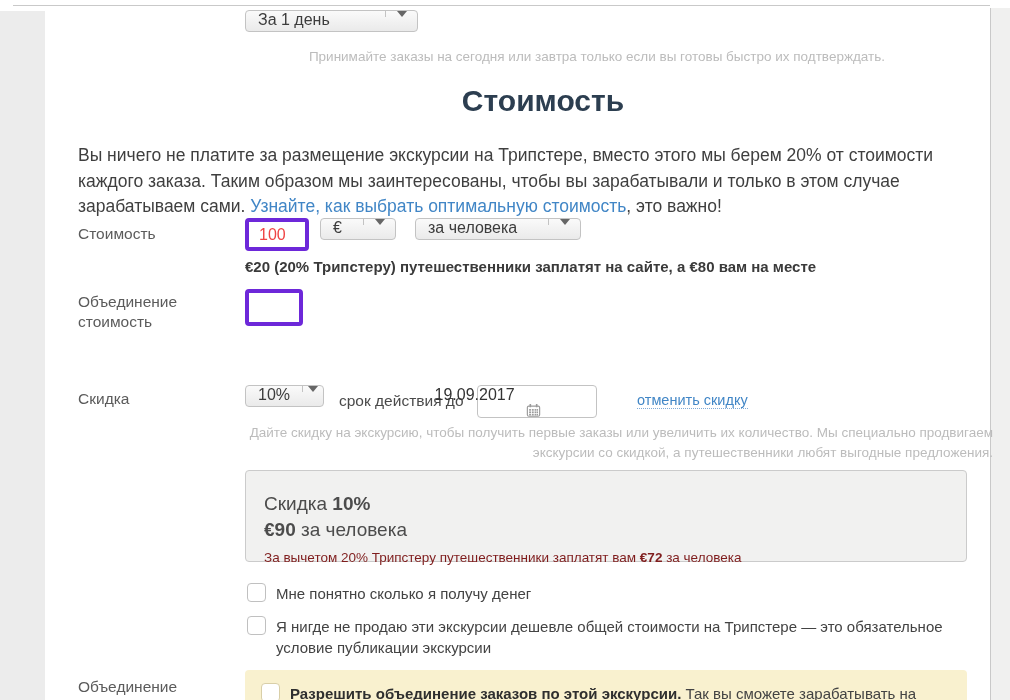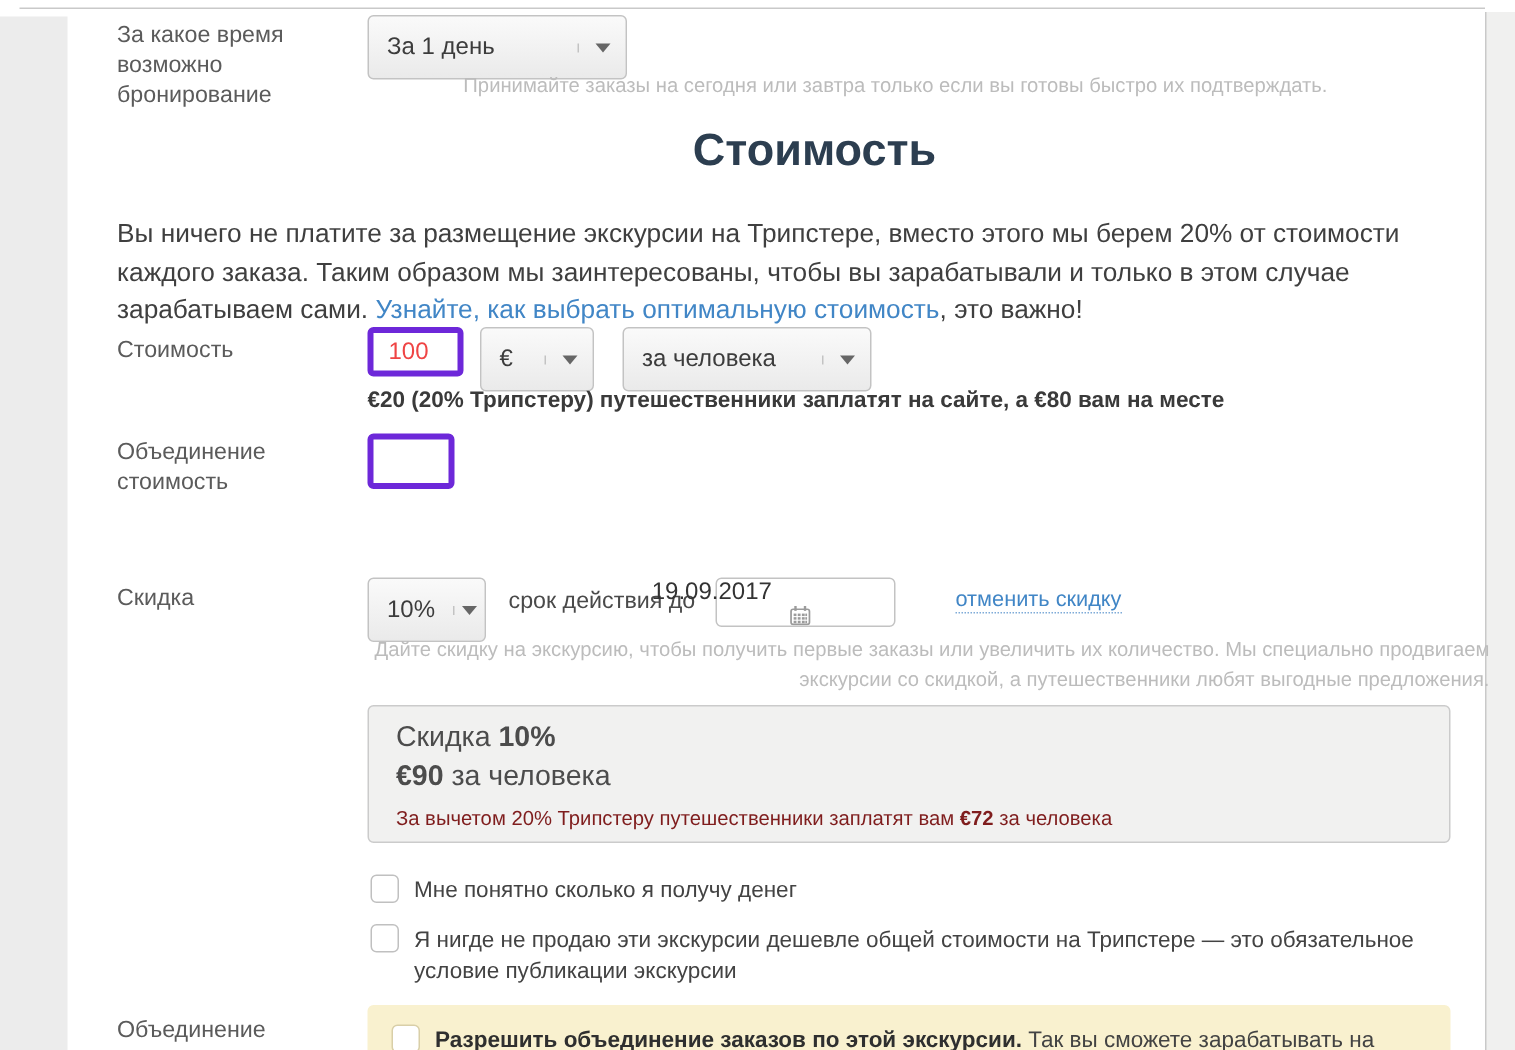--- a/index.html
+++ b/index.html
@@ -5,22 +5,22 @@
   html,body {margin:0; padding:0; background:#fff;}
   .stage {position:relative; width:1010px; height:700px; overflow:hidden; background:#fff;
           font-family:"Liberation Sans","DejaVu Sans",sans-serif;}
   .topline   {position:absolute; left:13px; top:5px; width:977px; height:0; border-top:1px solid #c9c9c9;}
   .leftstrip {position:absolute; left:0; top:11px; width:45px; height:689px; background:#ececec;}
   .rightstrip{position:absolute; left:990px; top:8px; width:20px; height:692px; background:#f0f0ef; border-left:1px solid #c9c9c9;}
   .content {position:absolute; left:45px; top:0; width:945px; height:700px;}
 
   .flabel {position:absolute; color:#5b5b5b; font-size:15.5px; line-height:20px;}
 
-  .select {position:absolute; height:43px; border:1px solid #c3c3c3; border-radius:4px;
-           background:linear-gradient(#fafafa,#eaeaea); display:flex; align-items:center;
+  .select {position:absolute; height:22px; border:1px solid #c3c3c3; border-radius:4px;
+           background:linear-gradient(#fafafa,#eaeaea); display:flex; align-items:flex-start;
            box-sizing:border-box; cursor:pointer;}
   .select .txt {flex:1; display:flex; align-items:center; padding:0 12px; font-size:16px; color:#3c3c3c; white-space:nowrap;}
   .select .caret {width:31px; border-left:1px solid #c3c3c3; display:flex; align-items:center; justify-content:center;}
   .tri {width:0; height:0; border-left:5px solid transparent; border-right:5px solid transparent; border-top:6px solid #666;}
 
   .tinput {position:absolute; border:4px solid #6d28d9; border-radius:4px; font-size:16px; color:#ef4444;
            padding:0 10px; box-sizing:border-box; font-family:inherit; outline:none; background:#fff;}
 
   .helper {position:absolute; color:#bcbcbc; font-size:13.5px; line-height:20px;text-align:right;}
 
@@ -31,21 +31,21 @@
   .dottedlink {color:#4186c6; text-decoration:none; border-bottom:1px dotted #7fabd8; cursor:pointer;}
 
   .boldnote {position:absolute; font-size:15px; font-weight:bold; color:#3a3a3a;}
   .fieldtext {position:absolute; font-size:15.5px; color:#4a4a4a;}
 
   .datewrap {position:absolute; left:432px; top:385px; width:120px; height:33px; border:1px solid #c3c3c3;
              border-radius:4px; box-sizing:border-box; background:#fff; display:flex; align-items:center; padding:0 8px 0 0;flex-direction:column;}
   .datewrap input {border:none; outline:none; flex:1; min-width:0; font-size:16px; color:#333; padding:0 0 0 10px; font-family:inherit; background:transparent;}
 
   .graybox {position:absolute; left:200px; top:470px; width:722px; height:92px; background:#f1f1f0;
-            border:1px solid #cbcbcb; border-radius:4px; box-sizing:border-box; padding:8px 18px;}
+            border:1px solid #cbcbcb; border-radius:4px; box-sizing:border-box; padding:20px 18px;}
   .graybox .big {font-size:19px; color:#4c4c4c; line-height:26px;}
   .graybox .small {font-size:13.5px; color:#7f1d1d; margin-top:7px;}
 
   .checkrow {position:absolute; display:flex; gap:10px; align-items:flex-start;}
   .checkbox {width:17px; height:17px; background:#fff; border:1px solid #c0c0c0; border-radius:4px; flex:none; cursor:pointer; box-sizing:content-box;}
   .checklabel {font-size:15px; color:#434343; line-height:21px;}
 
   .yellowbox {position:absolute; left:200px; top:670px; width:722px; height:64px; background:#f9f1cf;
               border-radius:4px; padding:13px 16px; box-sizing:border-box; display:flex; gap:10px; align-items:flex-start;}
   .yellowbox .checkbox {border-color:#d9cfa8;}
@@ -54,21 +54,20 @@
 </head>
 <body>
 
 <div class="stage">
   <div class="topline"></div>
   <div class="leftstrip"></div>
   <div class="rightstrip"></div>
 
   <div class="content">
 
-    <div class="flabel" style="left:33px; top:14px; width:150px;">За какое время возможно бронирование</div>
     <div class="select" style="left:200px; top:10px; width:173px;">
       <span class="txt">За 1 день</span>
       <span class="caret">
           <i class="tri"></i>
         </span>
     </div>
     <div class="helper" style="left:200px; top:47px; width:640px;">Принимайте заказы на сегодня или завтра только если вы готовы быстро их подтверждать.</div>
 
     <h1 class="h1">Стоимость</h1>
 

